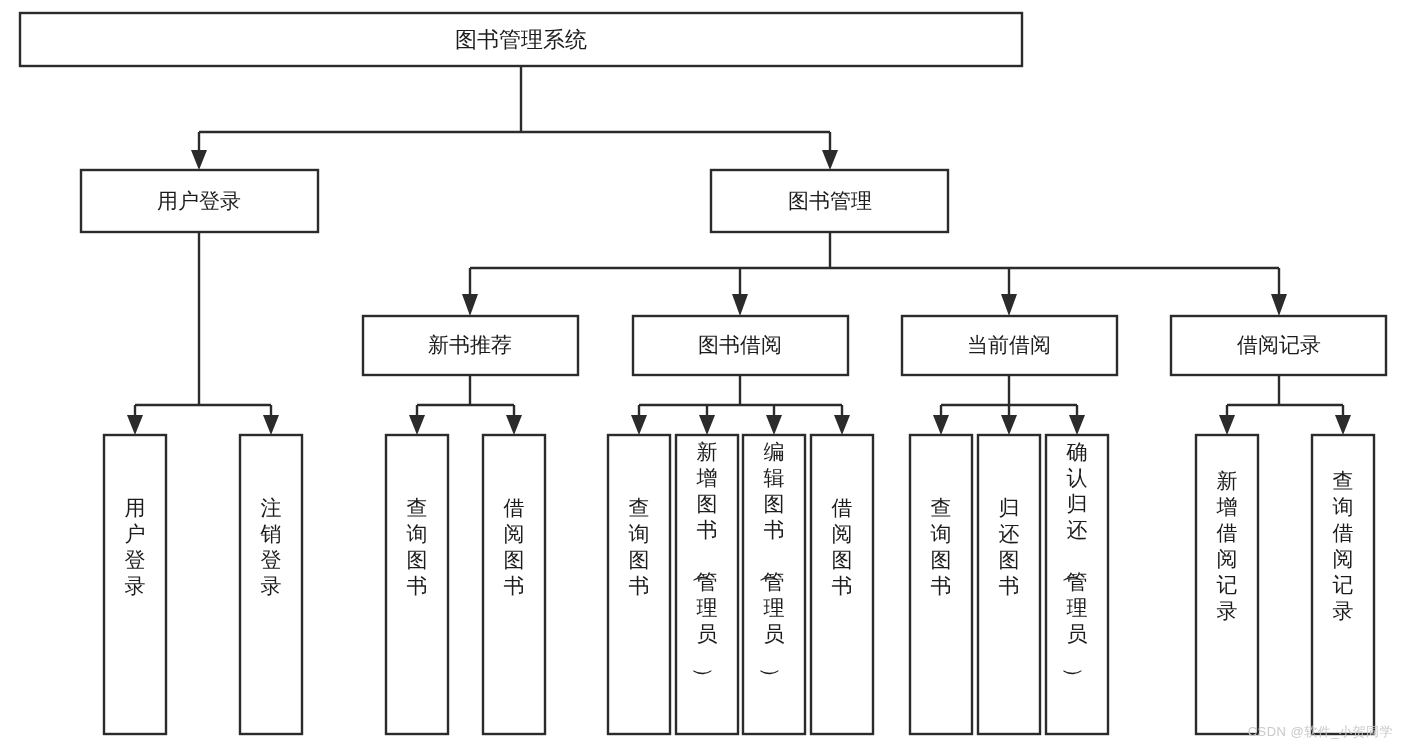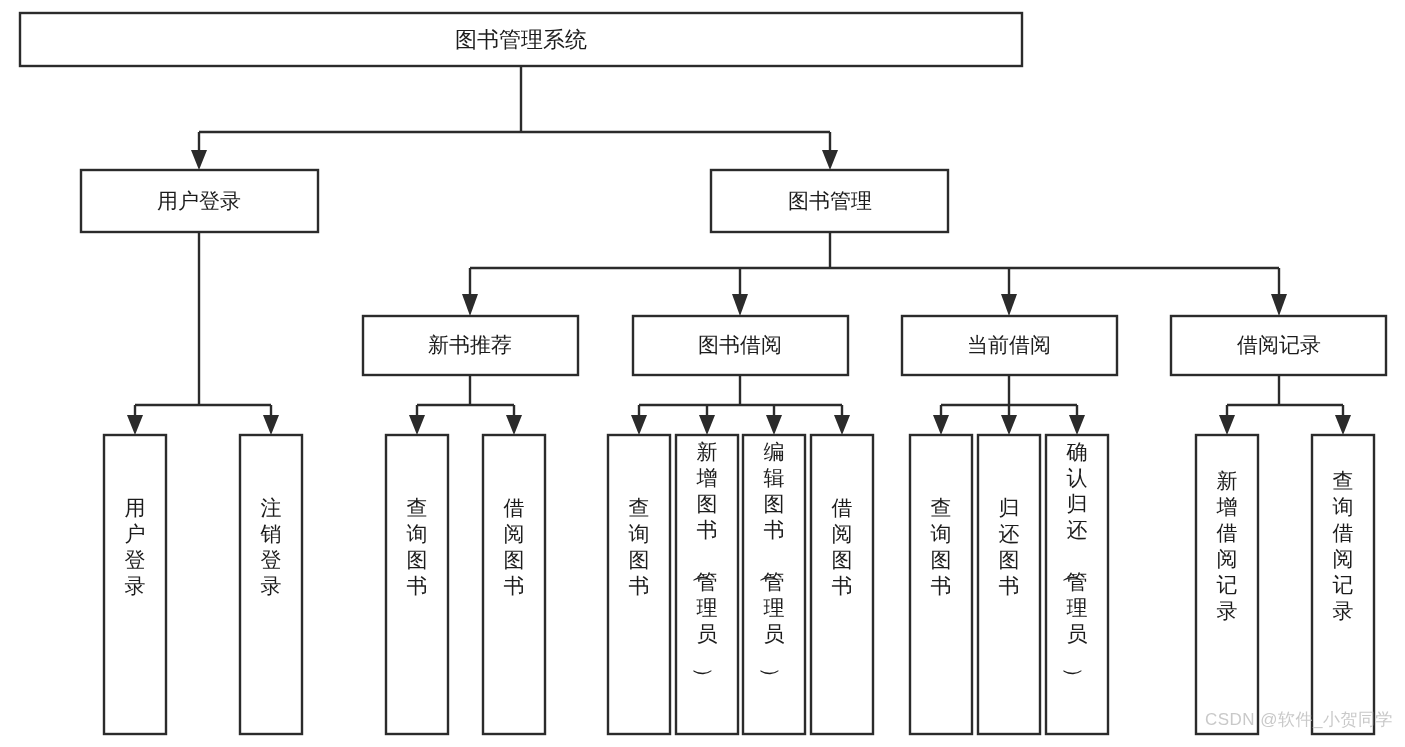--- a/index.html
+++ b/index.html
@@ -53,23 +53,23 @@
     font-family: "Liberation Sans", "DejaVu Sans", sans-serif;
     font-size: 21px;
     text-anchor: middle;
   }
   .title-label {
     font-size: 22px;
   }
   .watermark {
     position: absolute;
     right: 12px;
-    bottom: 16px;
-    font-family: "Liberation Sans", "DejaVu Sans", sans-serif;
-    font-size: 17px;
+    bottom: 6px;
+    font-family: "Liberation Sans", "DejaVu Sans", sans-serif;
+    font-size: 13px;
     color: #c9c9c9;
     letter-spacing: 0.5px;
     white-space: nowrap;
     user-select: none;
   }
 </style>
 </head>
 <body>
 
 <div id="diagram-root">

